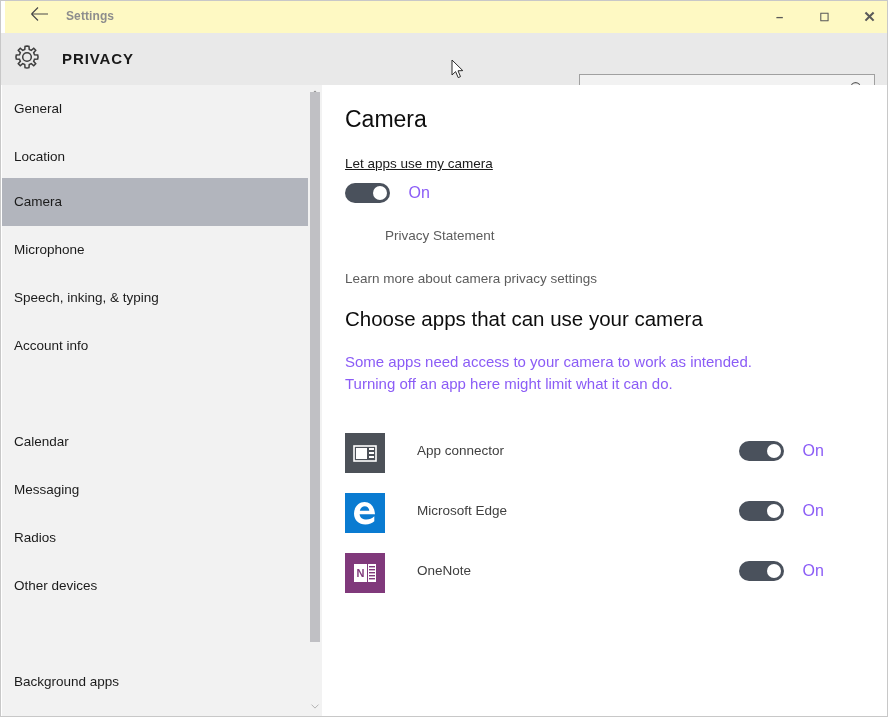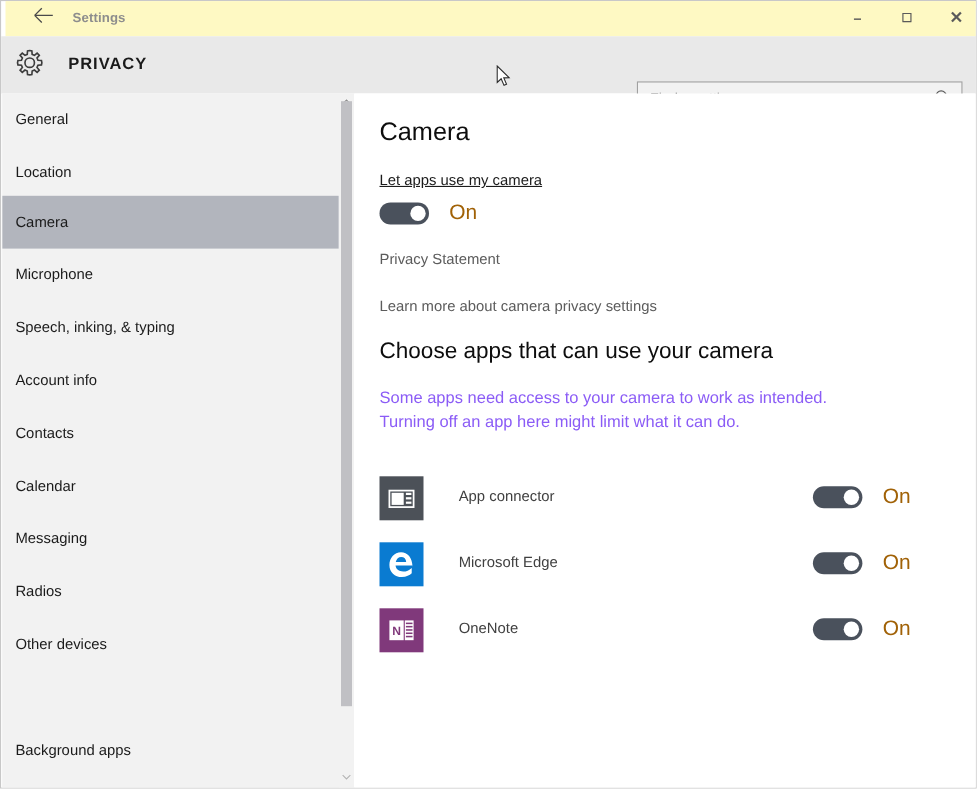--- a/index.html
+++ b/index.html
@@ -215,31 +215,31 @@
     left: 28px;
     width: 14px;
     height: 14px;
     border-radius: 50%;
     background: #ffffff;
   }
   .toggle-state {
     display: inline-block;
     vertical-align: middle;
     margin-left: 14px;
-    font-size: 19px;
-    color: #a16207;
+    font-size: 16px;
+    color: #8b5cf6;
   }
   .link-text {
     position: absolute;
     left: 23px;
     font-size: 13.5px;
     color: #5c5c5c;
     cursor: pointer;
   }
-  #privacy-statement { top: 143px; }
+  #privacy-statement { top: 143px; margin-left: 40px; }
   #learn-more { top: 186px; }
 
   #choose-heading {
     position: absolute;
     left: 23px; top: 222px;
     font-size: 20.5px;
     color: #0d0d0d;
   }
   #choose-desc {
     position: absolute;
@@ -342,21 +342,20 @@
     </div>
   </div>
 
   <div id="sidebar">
     <div class="nav-item" style="top:0px">General</div>
     <div class="nav-item" style="top:48px">Location</div>
     <div class="nav-item selected" style="top:93px">Camera</div>
     <div class="nav-item" style="top:189px">Speech, inking, &amp; typing</div>
     <div class="nav-item" style="top:141px">Microphone</div>
     <div class="nav-item" style="top:237px">Account info</div>
-    <div class="nav-item" style="top:285px">Contacts</div>
     <div class="nav-item" style="top:333px">Calendar</div>
     <div class="nav-item" style="top:381px">Messaging</div>
     <div class="nav-item" style="top:429px">Radios</div>
     <div class="nav-item" style="top:477px">Other devices</div>
     <div class="nav-item" style="top:573px">Background apps</div>
 
     <div id="sidebar-scrollbar">
       <div id="sb-up">
         <svg width="14" height="14" viewBox="0 0 14 14">
           <path d="M3.5 8.4 L7 4.9 L10.5 8.4" stroke="#8d8d8d" stroke-width="1" fill="none"></path>

